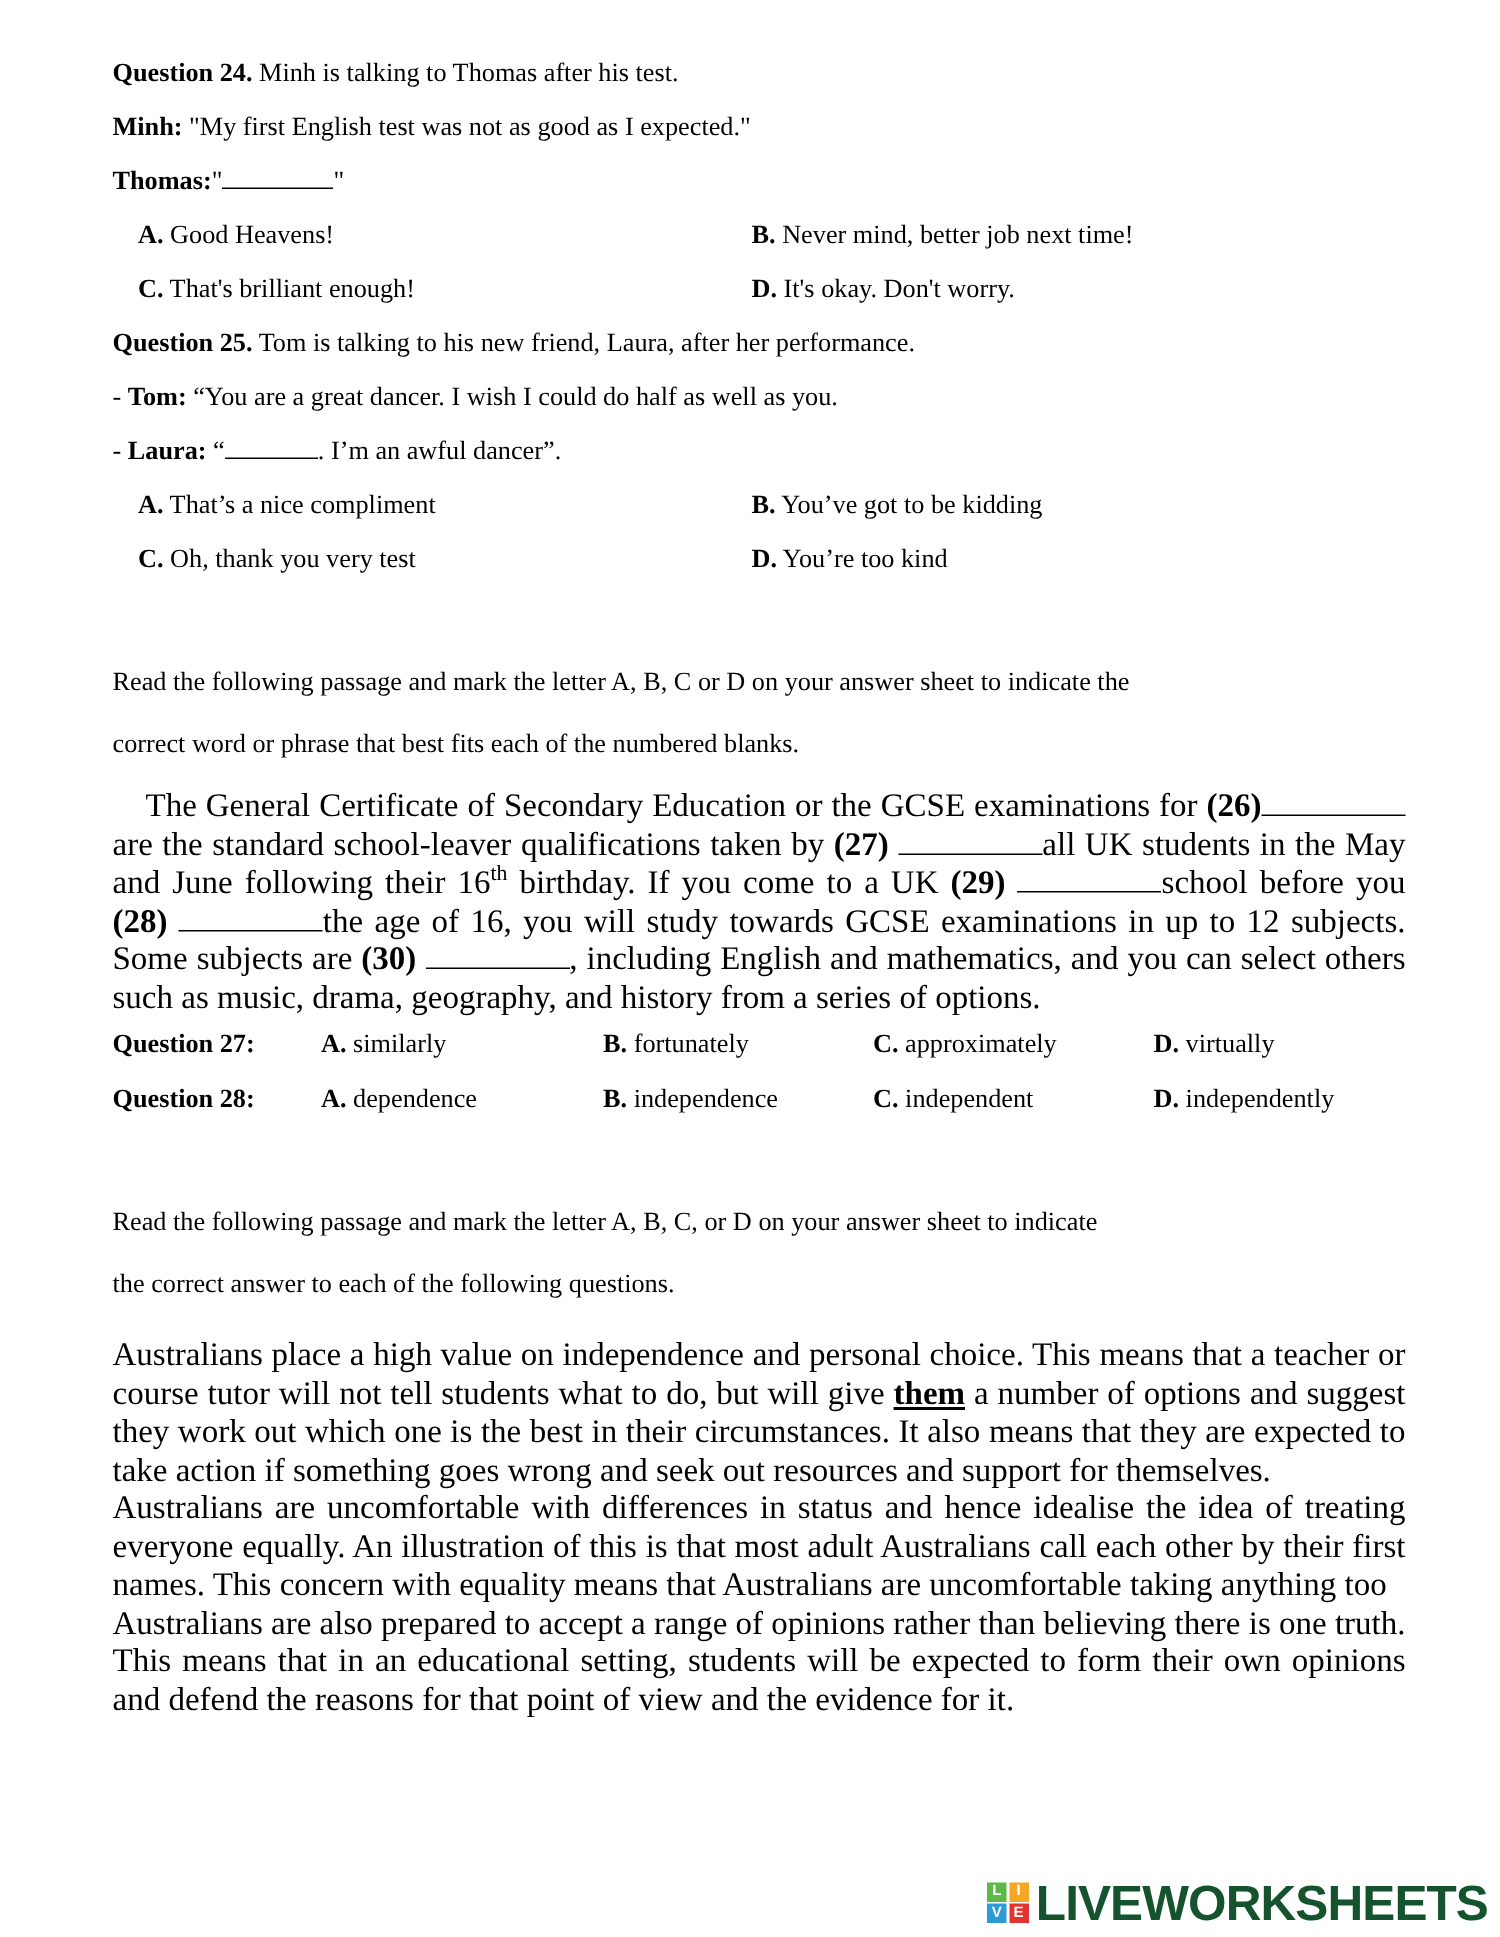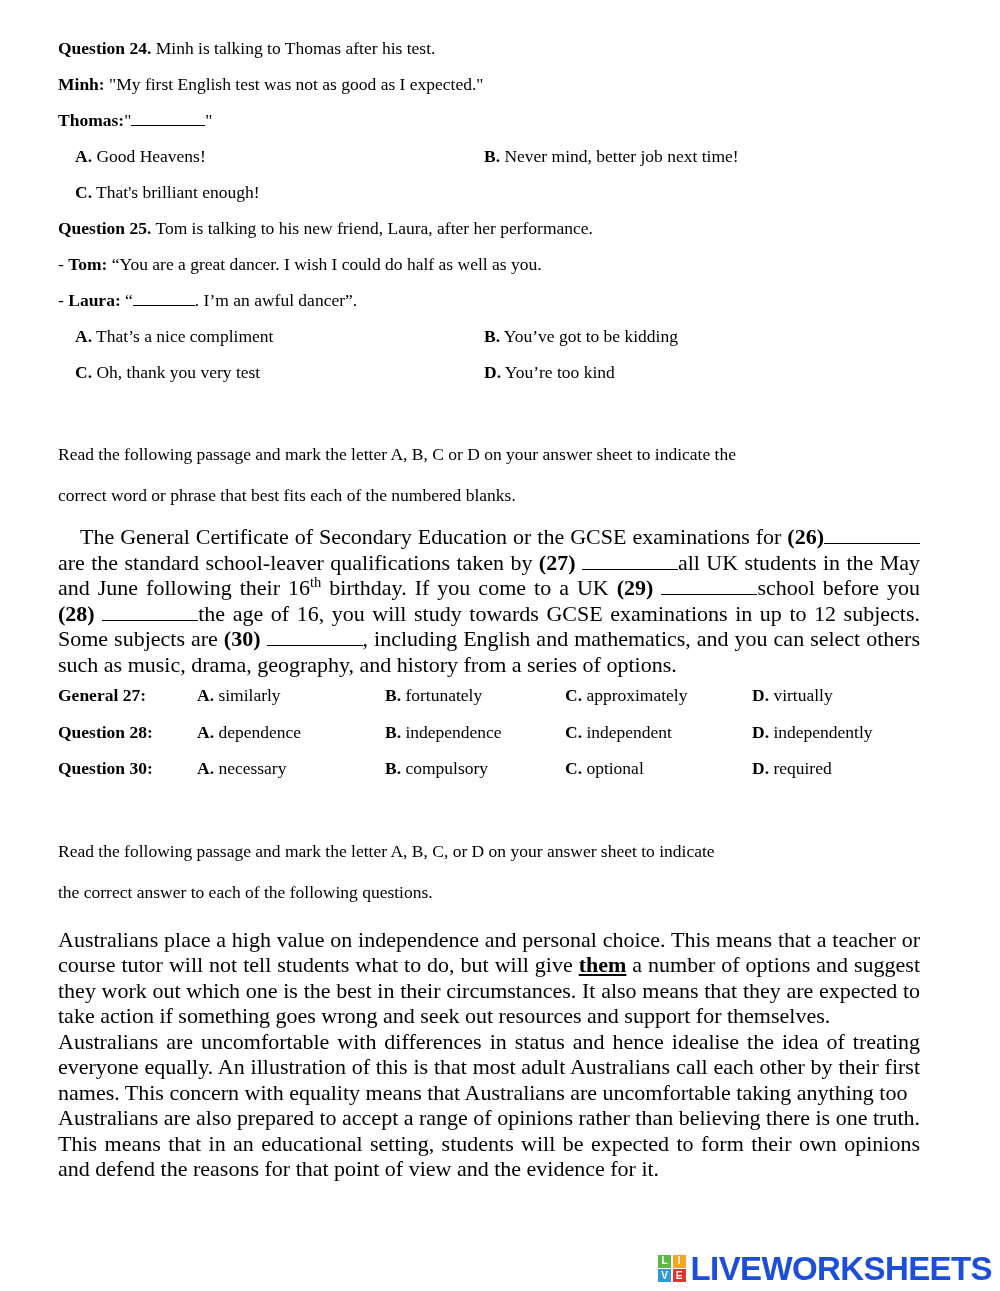--- a/index.html
+++ b/index.html
@@ -17,21 +17,21 @@
   }
   .page {
     position: absolute;
     left: 0; top: 0;
     width: 1000px;
     height: 1291px;
     padding: 0;
   }
   .content {
     position: absolute;
-    left: 58px;
+    left: 75px;
     top: 30px;
     width: 862px;
   }
 
   
   .qline {
     font-size: 17.5px;
     line-height: 36px;
     margin: 0;
     white-space: nowrap;
@@ -144,21 +144,21 @@
   }
   .t-l { background: #5cb947; }
   .t-i { background: #f5a623; }
   .t-v { background: #2d9bd6; }
   .t-e { background: #e2342f; }
   .logo-text {
     font-family: "Liberation Sans", sans-serif;
     font-weight: bold;
     font-size: 33px;
     letter-spacing: -0.6px;
-    color: #1d4ed8;
+    color: #14532d;
     line-height: 1;
   }
 </style>
 </head>
 <body>
 
 <div class="page">
   <div class="content">
 
     <div>
@@ -168,20 +168,21 @@
 
       <p class="qline"><b>Thomas:</b><span>"</span><span class="blank blank-md"></span><span>"</span></p>
 
       <div class="opt-row">
         <span class="opt-a"><span class="opt-letter">A.</span><span> Good Heavens!</span></span>
         <span class="opt-b"><span class="opt-letter">B.</span><span> Never mind, better job next time!</span></span>
       </div>
 
       <div class="opt-row">
         <span class="opt-c"><span class="opt-letter">C.</span><span> That's brilliant enough!</span></span>
+        <span class="opt-d"><span class="opt-letter">D.</span><span> It's okay. Don't worry.</span></span>
       </div>
     </div>
 
     <div>
       <p class="qline"><b>Question 25.</b><span> Tom is talking to his new friend, Laura, after her performance.</span></p>
 
       <p class="qline"><span>- </span><b>Tom:</b><span> “You are a great dancer. I wish I could do half as well as you.</span></p>
 
       <p class="qline"><span>- </span><b>Laura:</b><span> “</span><span class="blank blank-sm"></span><span>. I’m an awful dancer”.</span></p>
 
@@ -204,43 +205,36 @@
     </div>
 
     <div class="gap-xs"></div>
 
     <p class="passage indent-first"><span>The General Certificate of Secondary Education or the GCSE examinations for </span><b>(26)</b><span class="blank blank-lg"></span><span>are the standard school-leaver qualifications taken by </span><b>(27)</b> <span class="blank blank-lg"></span><span>all UK students in the May and June following their 16</span><sup>th</sup><span> birthday. If you come to a UK </span><b>(29)</b> <span class="blank blank-lg"></span><span>school before you </span><b>(28)</b> <span class="blank blank-lg"></span><span>the age of 16, you will study towards GCSE examinations in up to 12 subjects. Some subjects are </span><b>(30)</b> <span class="blank blank-lg"></span><span>, including English and mathematics, and you can select others such as music, drama, geography, and history from a series of options.</span></p>
 
     <div class="grid">
 
 
       <div class="grid-row">
-        <span class="g-q">General 27:</span>
+        <span class="g-q">Question 27:</span>
         <span class="g-a"><span class="gl">A.</span><span> similarly</span></span>
         <span class="g-b"><span class="gl">B.</span><span> fortunately</span></span>
         <span class="g-c"><span class="gl">C.</span><span> approximately</span></span>
         <span class="g-d"><span class="gl">D.</span><span> virtually</span></span>
       </div>
 
       <div class="grid-row">
         <span class="g-q">Question 28:</span>
         <span class="g-a"><span class="gl">A.</span><span> dependence</span></span>
         <span class="g-b"><span class="gl">B.</span><span> independence</span></span>
         <span class="g-c"><span class="gl">C.</span><span> independent</span></span>
         <span class="g-d"><span class="gl">D.</span><span> independently</span></span>
       </div>
 
 
-      <div class="grid-row">
-        <span class="g-q">Question 30:</span>
-        <span class="g-a"><span class="gl">A.</span><span> necessary</span></span>
-        <span class="g-b"><span class="gl">B.</span><span> compulsory</span></span>
-        <span class="g-c"><span class="gl">C.</span><span> optional</span></span>
-        <span class="g-d"><span class="gl">D.</span><span> required</span></span>
-      </div>
 
     </div>
 
     <div class="gap-lg"></div>
 
     <div>
       <p class="instruction">Read the following passage and mark the letter A, B, C, or D on your answer sheet to indicate</p>
       <p class="instruction">the correct answer to each of the following questions.</p>
     </div>
 

